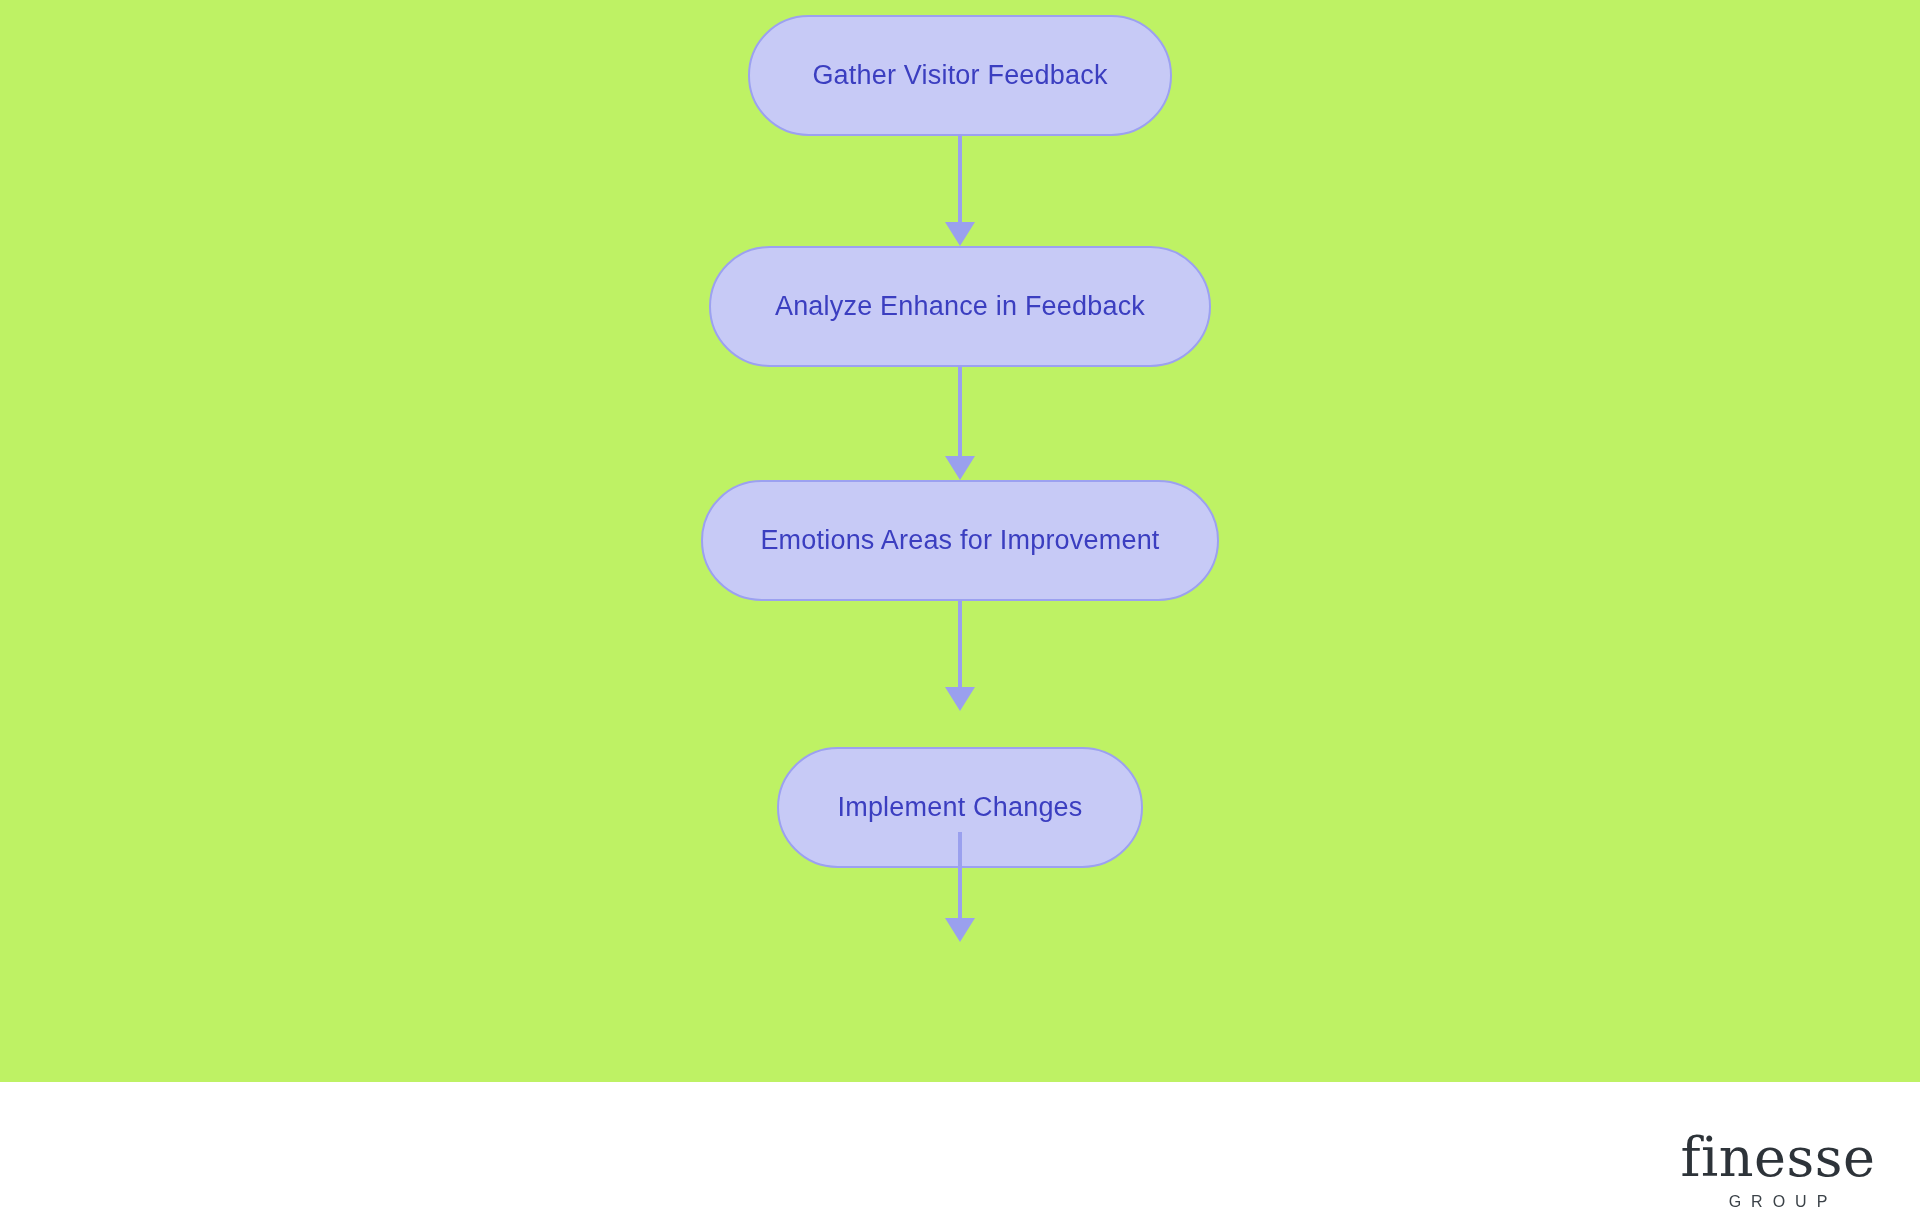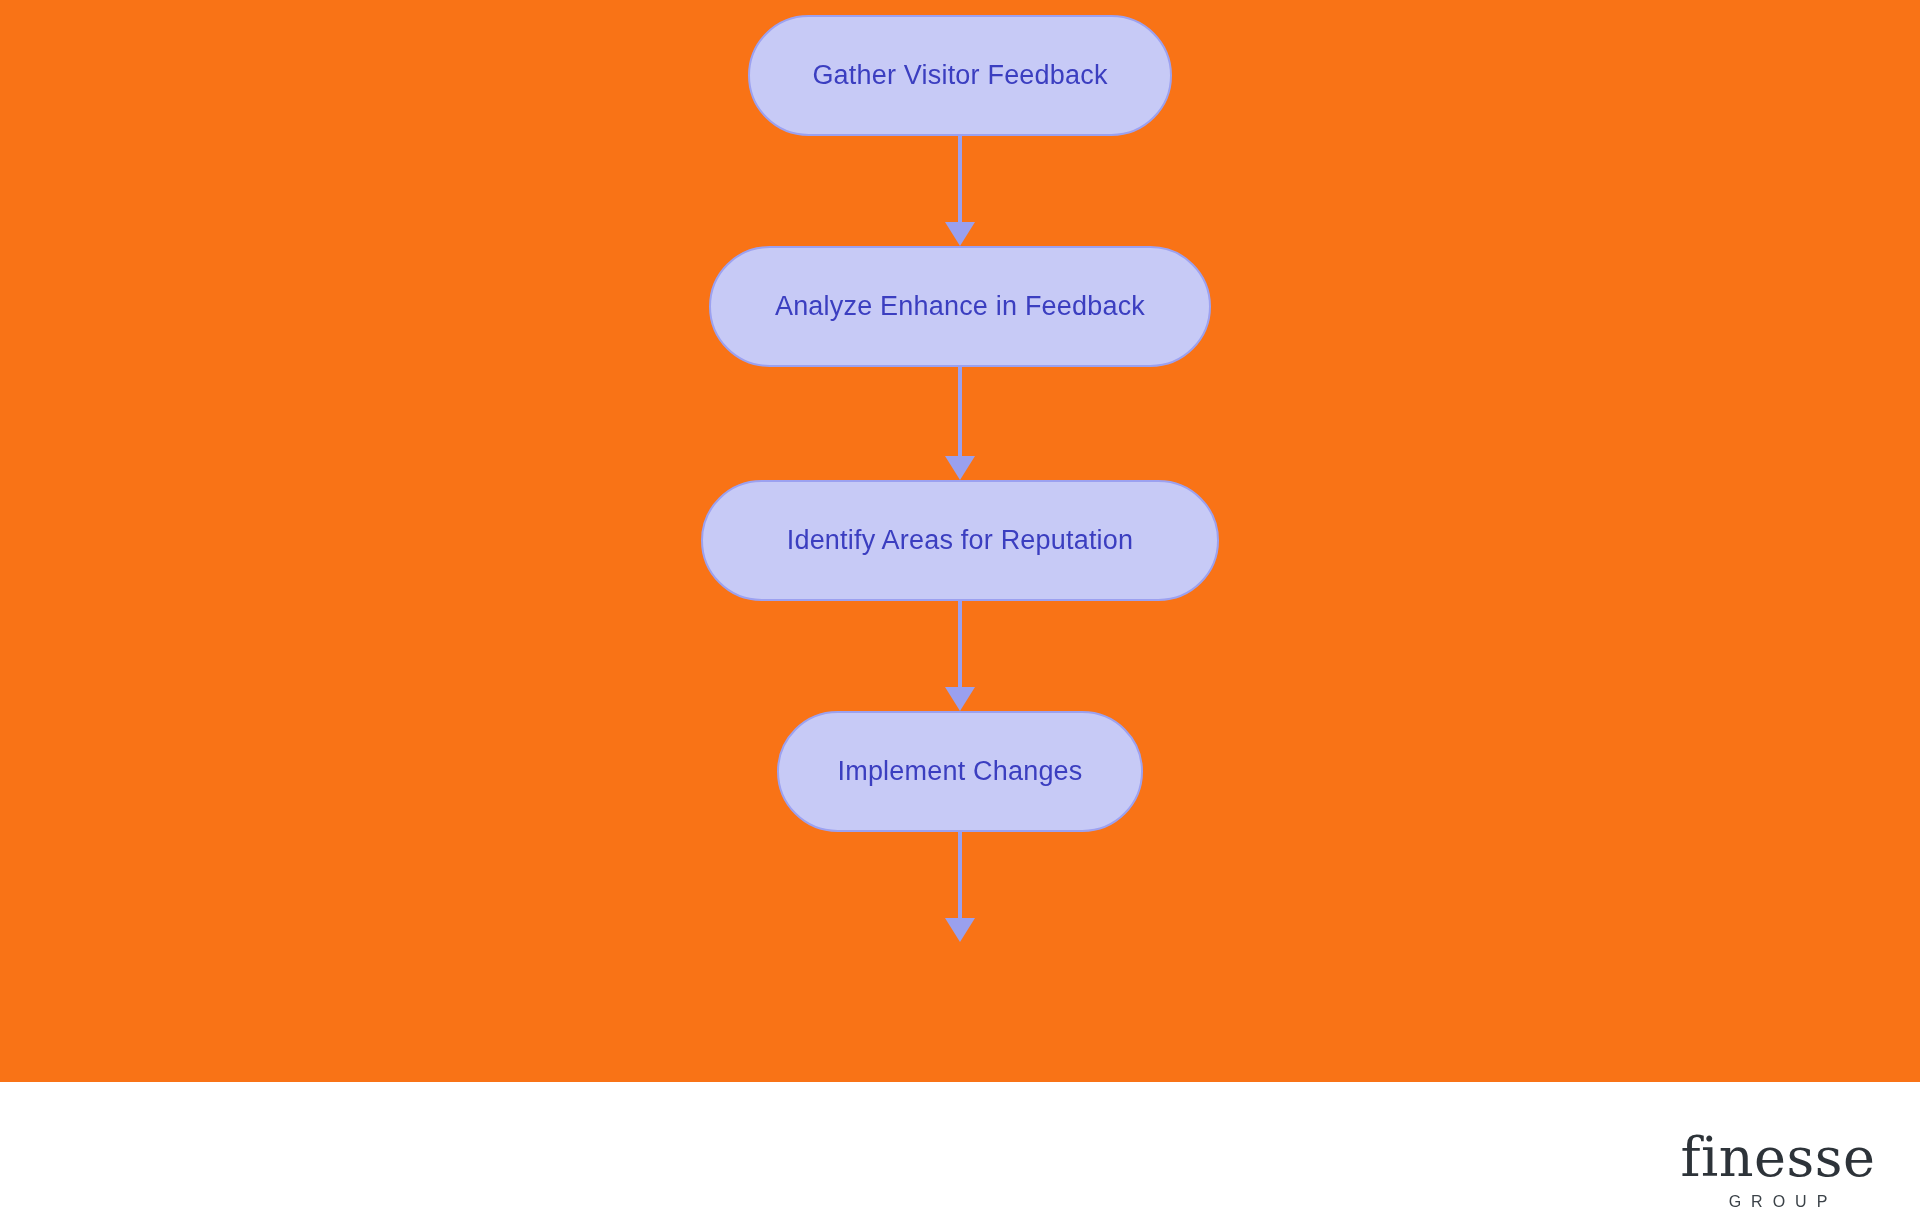--- a/index.html
+++ b/index.html
@@ -3,21 +3,21 @@
 <meta charset="utf-8">
 <style>
   html, body {
     margin: 0;
     padding: 0;
   }
   .canvas {
     position: relative;
     width: 1920px;
     height: 1215px;
-    background: #f97316;
+    background: #bef264;
     overflow: hidden;
     font-family: "Liberation Sans", sans-serif;
   }
   
   .node {
     position: absolute;
     left: 50%;
     transform: translateX(-50%);
     height: 121px;
     box-sizing: border-box;
@@ -105,29 +105,29 @@
   <div class="node" style="top:246px; width:502px;">
     <span>Analyze Enhance in Feedback</span>
   </div>
 
   <div class="arrow" style="top:367px; height:113px;">
     <div class="arrow-line"></div>
     <div class="arrow-head"></div>
   </div>
 
   <div class="node" style="top:480px; width:518px;">
-    <span>Identify Areas for Reputation</span>
+    <span>Emotions Areas for Improvement</span>
   </div>
 
   <div class="arrow" style="top:601px; height:110px;">
     <div class="arrow-line"></div>
     <div class="arrow-head"></div>
   </div>
 
-  <div class="node" style="top:711px; width:366px;">
+  <div class="node" style="top:747px; width:366px;">
     <span>Implement Changes</span>
   </div>
 
   <div class="arrow" style="top:832px; height:110px;">
     <div class="arrow-line"></div>
     <div class="arrow-head"></div>
   </div>
 
 
   <div class="footer">

